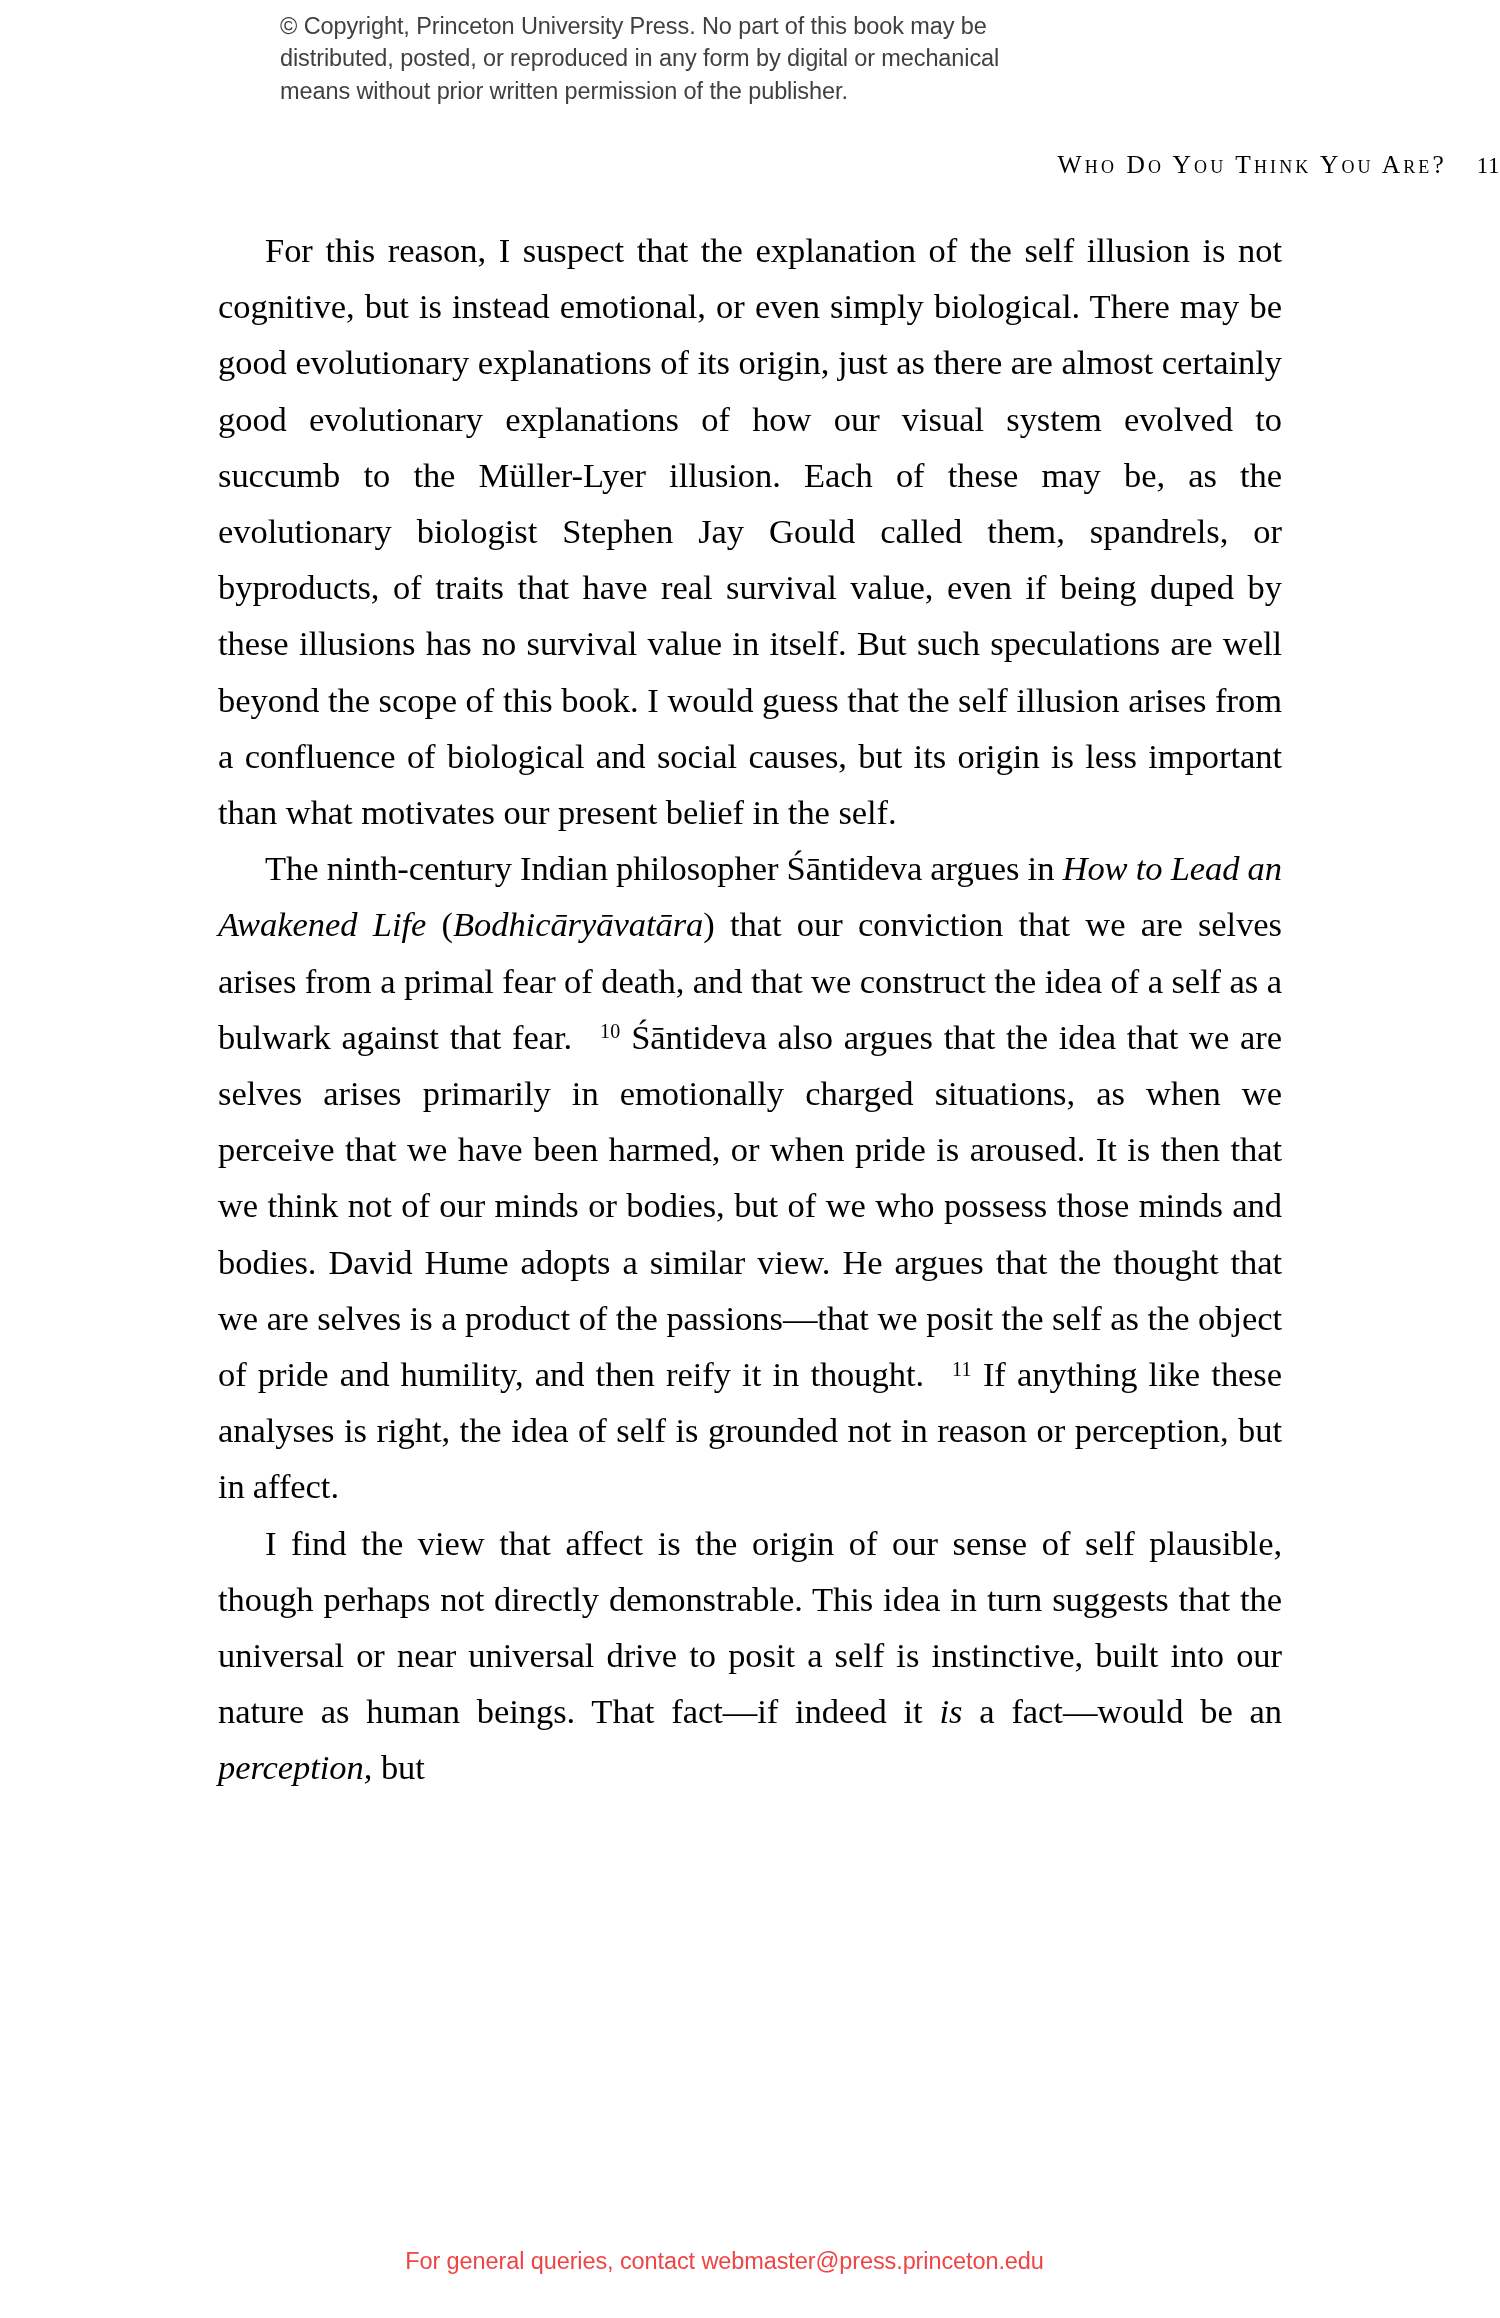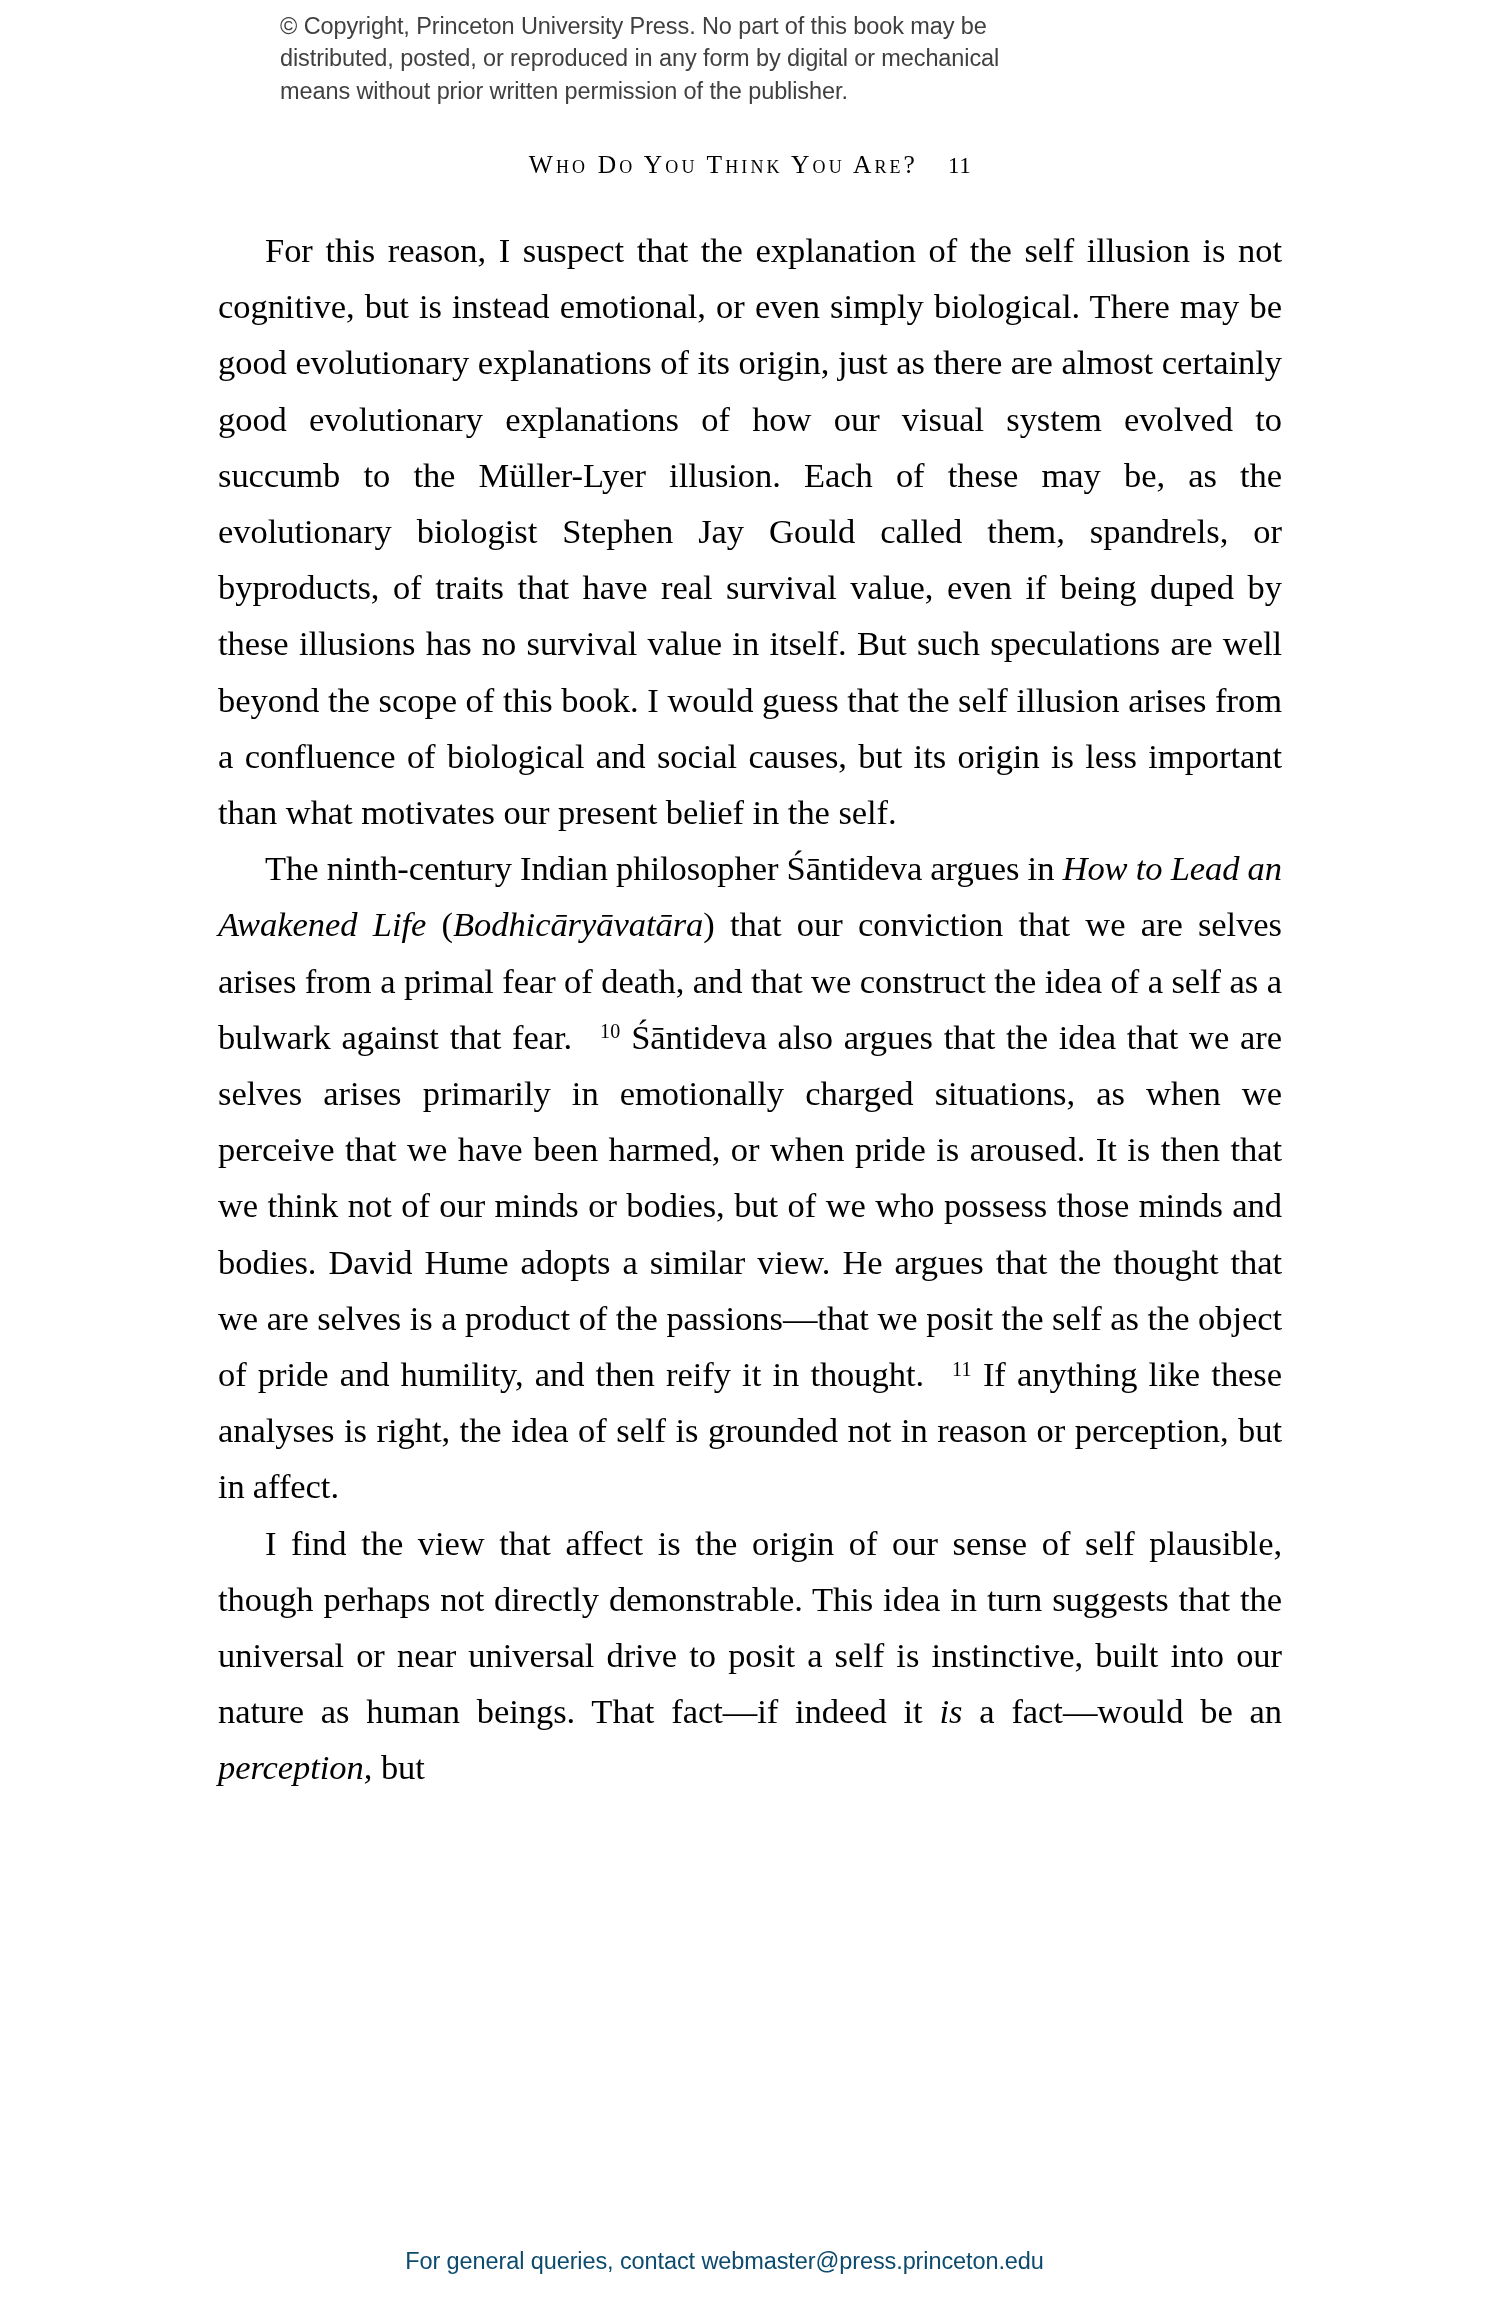--- a/index.html
+++ b/index.html
@@ -31,21 +31,21 @@
     letter-spacing: -0.1px;
   }
   .copyright-notice .cline { display: block; white-space: nowrap; }
 
   
   .running-head {
     position: absolute;
     left: 0;
     top: 152px;
     width: 1500px;
-    text-align: center;
+    text-align: right;
     font-size: 25px;
     line-height: 1;
     white-space: nowrap;
   }
   .running-head .rh-title {
     font-variant: small-caps;
     letter-spacing: 3.1px;
     font-size: 25.5px;
   }
   .running-head .rh-folio {
@@ -83,21 +83,21 @@
 
   
   .footer-notice {
     position: absolute;
     left: 0;
     top: 2248px;
     width: 1449px;
     text-align: center;
     font-family: "Liberation Sans", sans-serif;
     font-size: 23.5px;
-    color: #0c4a6e;
+    color: #ef4444;
     letter-spacing: -0.1px;
     white-space: nowrap;
   }
 </style>
 </head>
 <body>
 
 <div class="copyright-notice">
   <span class="cline">© Copyright, Princeton University Press. No part of this book may be</span>
   <span class="cline">distributed, posted, or reproduced in any form by digital or mechanical</span>

